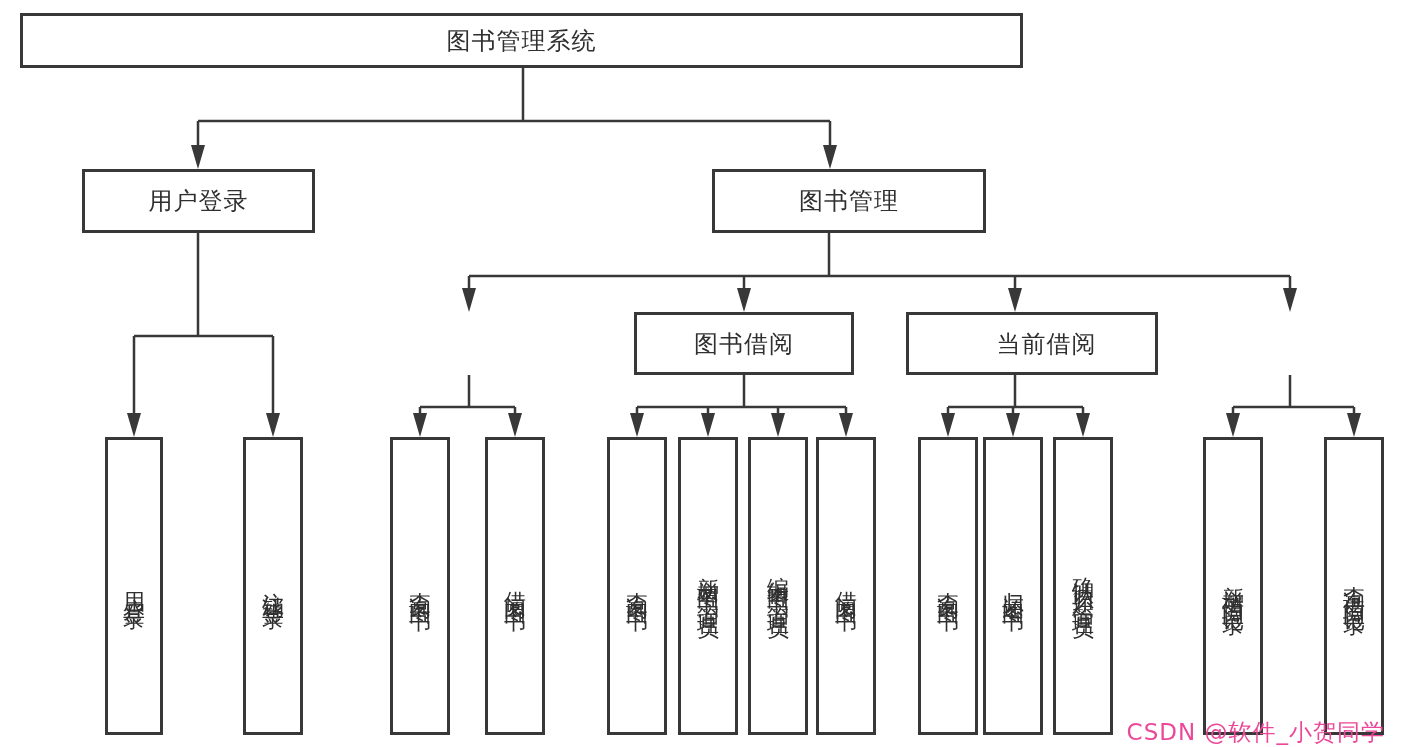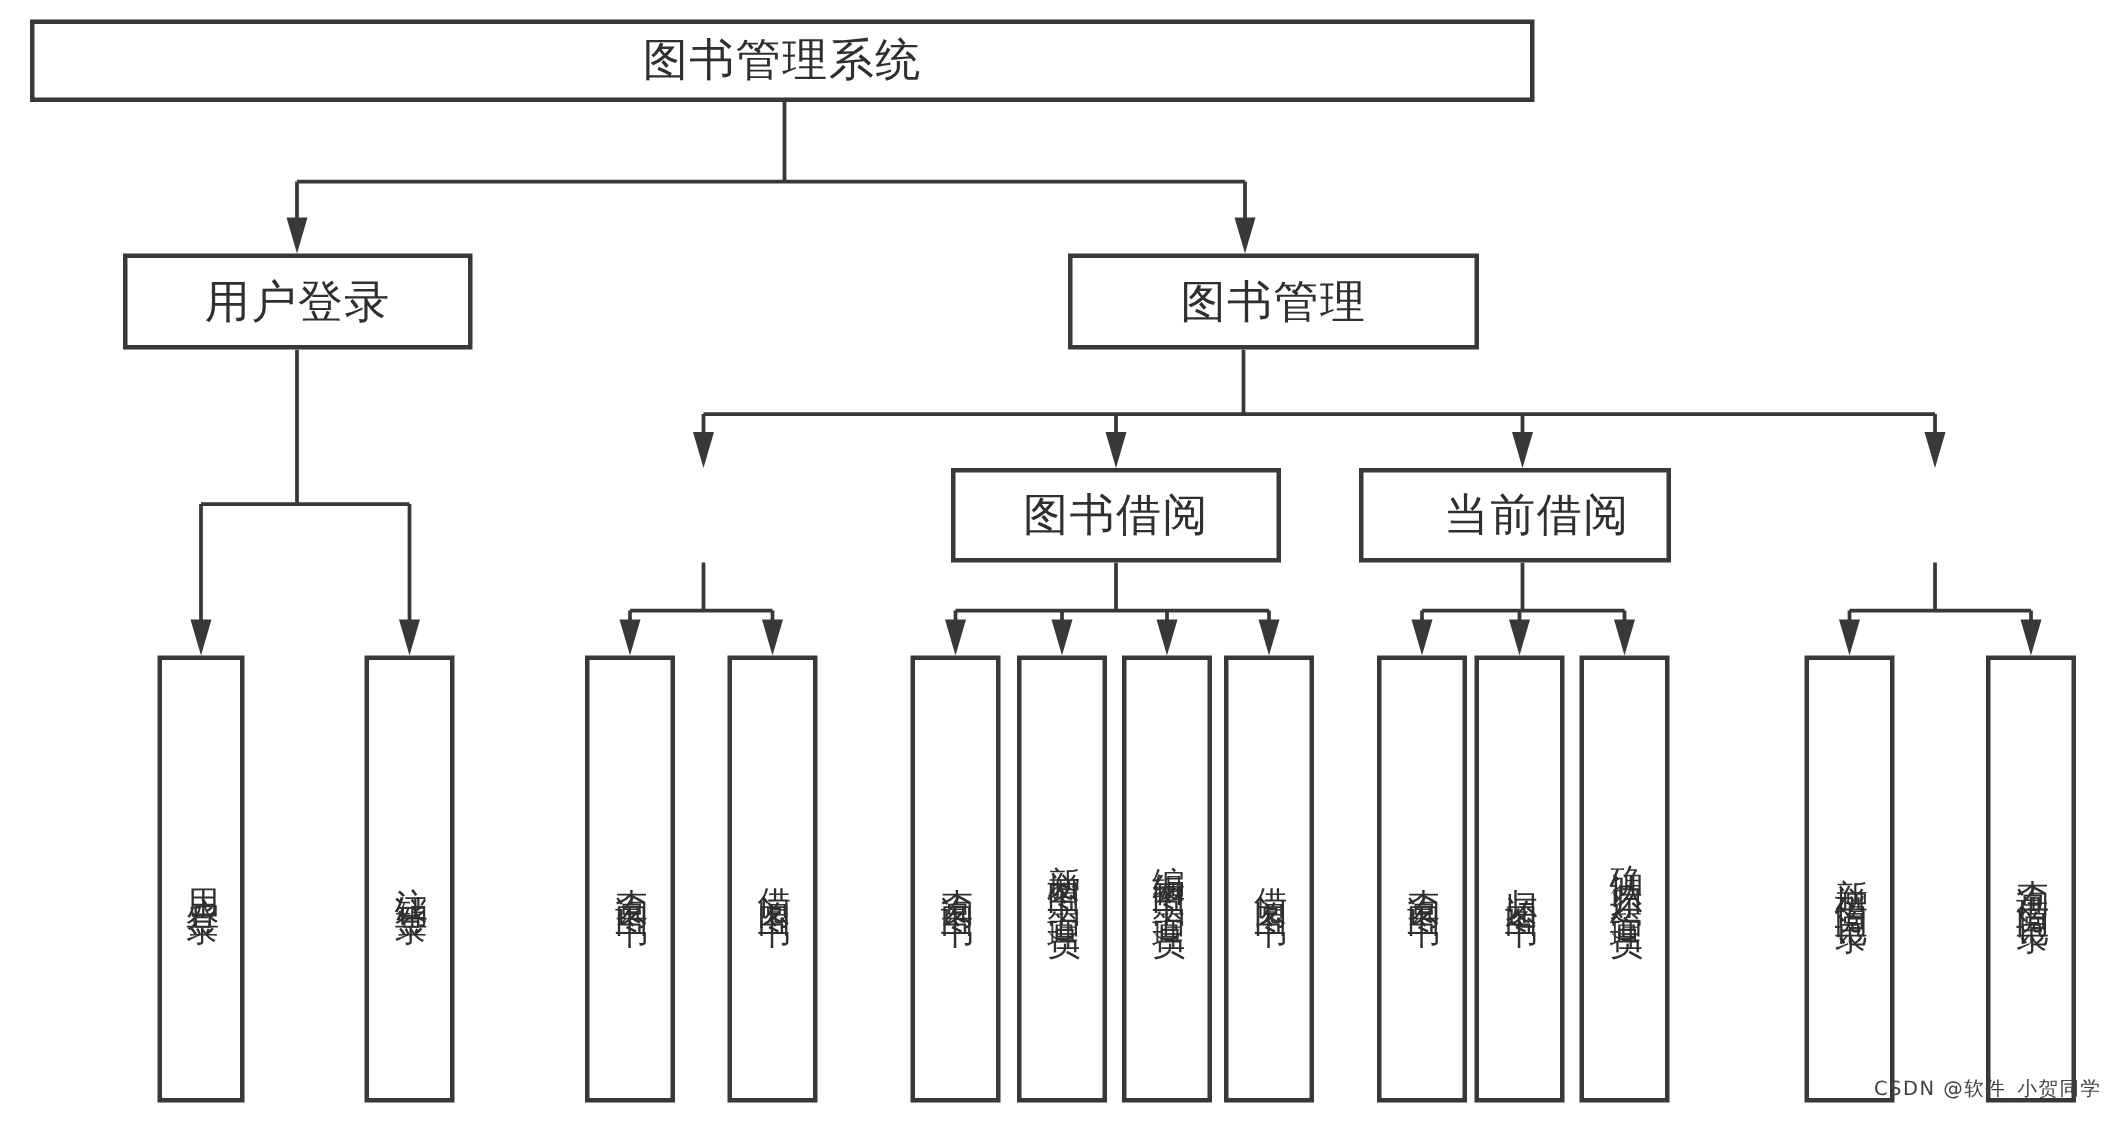--- a/index.html
+++ b/index.html
@@ -6,32 +6,32 @@
   #stage{
     position:relative;width:1405px;height:747px;background:#ffffff;overflow:hidden;
     font-family:"DejaVu Sans","Liberation Sans",sans-serif;
   }
   #wires{position:absolute;left:0;top:0;width:1405px;height:747px;}
   .node{
     position:absolute;box-sizing:border-box;background:#ffffff;
     border:3px solid #383838;display:flex;align-items:center;justify-content:center;
     color:#2f2f2f;
   }
-  .hlabel{font-size:30px;letter-spacing:1px;white-space:nowrap;}
+  .hlabel{font-size:24px;letter-spacing:1px;white-space:nowrap;}
   .vlabel{
     writing-mode:vertical-rl;text-orientation:mixed;
     font-size:22px;letter-spacing:6px;line-height:1.1;white-space:nowrap;
   }
   
   .lv1{left:20px;top:13px;width:1003px;height:55px;}
   .lv2{top:169px;height:64px;}
   .lv3{top:312px;height:63px;}
   .leaf{top:437px;height:298px;width:60px;}
   #watermark{
-    position:absolute;right:4px;top:717px;font-size:13px;color:#404040;
+    position:absolute;right:20px;top:717px;font-size:23px;color:#ec4899;
     letter-spacing:1px;white-space:nowrap;
   }
 </style>
 </head>
 <body>
 
 <div id="stage">
 
   <svg id="wires" viewBox="0 0 1405 747" xmlns="http://www.w3.org/2000/svg">
 
@@ -64,21 +64,21 @@
   <div class="node lv2" style="left:82px;width:233px;">
     <span class="hlabel">用户登录</span>
   </div>
   <div class="node lv2" style="left:712px;width:274px;">
     <span class="hlabel">图书管理</span>
   </div>
 
   <div class="node lv3" style="left:634px;width:220px;font-family:Liberation Serif, serif;">
     <span class="hlabel">图书借阅</span>
   </div>
-  <div class="node lv3" style="left:906px;width:208px;padding-left:29px;">
+  <div class="node lv3" style="left:906px;width:252px;padding-left:29px;">
     <span class="hlabel">当前借阅</span>
   </div>
 
   <div class="node leaf" style="left:105px;width:58px;">
     <span class="vlabel">用户登录</span>
   </div>
   <div class="node leaf" style="left:243px;">
     <span class="vlabel">注销登录</span>
   </div>
 

